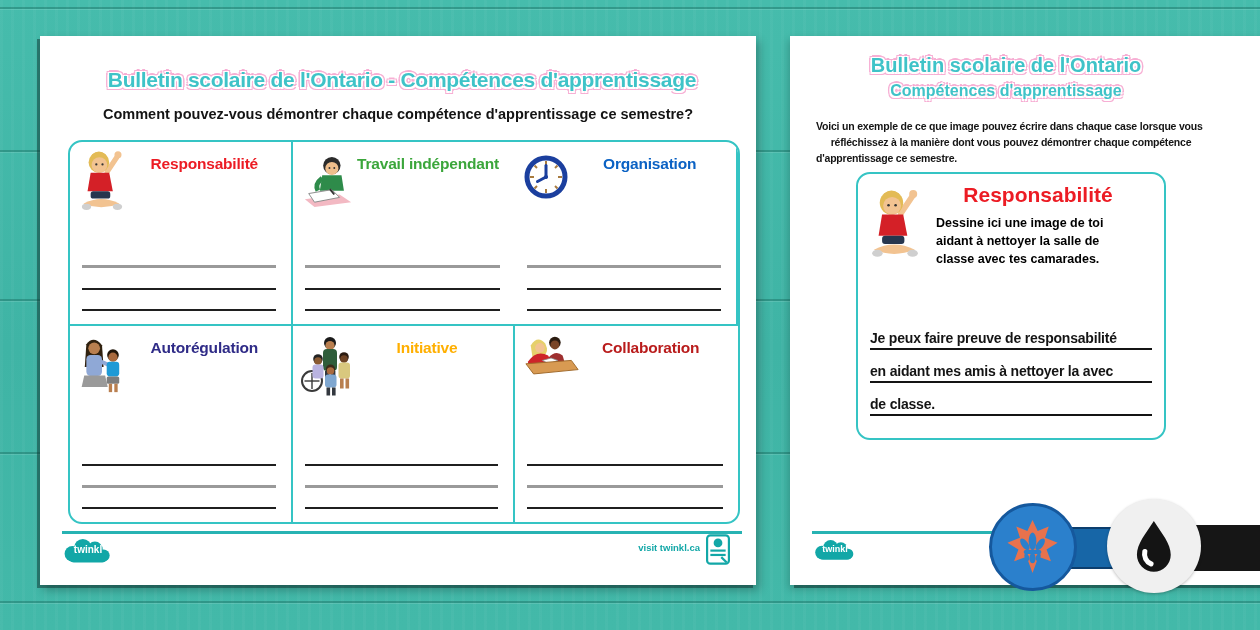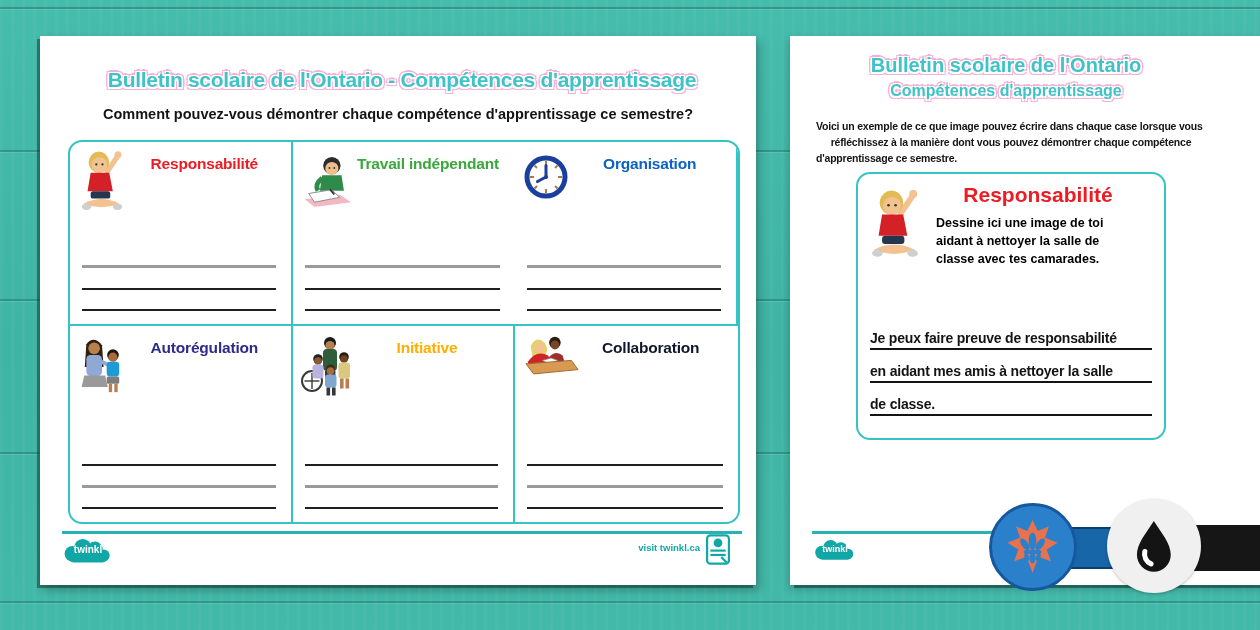--- a/index.html
+++ b/index.html
@@ -244,21 +244,21 @@
             <circle cx="33" cy="9" r="6" fill="#2B1B10"></circle>
             <circle cx="33" cy="11.5" r="4.6" fill="#7A4526"></circle>
             <path d="M26 25 q8 -9 15 -2.5 l2.5 8.5 -17.5 2.5 z" fill="#9E2F2F"></path>
             <path d="M8 12 q7 -11 15 -2 q4.5 9 -2 13 l-11 2.5 z" fill="#E6D06B"></path>
             <circle cx="17.5" cy="14.5" r="5" fill="#F2C391"></circle>
             <path d="M5 29 q9 -13 21 -6.5 l4.5 8.5 -24 4.5 z" fill="#CE2429"></path>
             <path d="M20 27.5 l9 -2.5 7 2.5 -9 3.5 z" fill="#ffffff" stroke="#888888" stroke-width="0.8"></path>
             <path d="M3 31 L50 27.5 L57 37 L11 41.5 Z" fill="#D89A52" stroke="#A06A2C" stroke-width="1"></path>
           </svg>
         </div>
-        <div class="cell-label" style="color: #0f172a;">Collaboration</div>
+        <div class="cell-label" style="color: #b91c1c;">Collaboration</div>
         <div class="wline b lp1"></div>
         <div class="wline g lp2"></div>
         <div class="wline b lp3"></div>
       </div>
     </div>
 
     <div class="rule" id="left-rule"></div>
     <div class="cloud" id="left-cloud">
       <svg viewBox="0 0 60 32">
         <g fill="#12A7A7">
@@ -306,21 +306,21 @@
           <path d="M5 53 q17 -9 35 0 q-18 7 -35 0 z" fill="#F2C391"></path>
           <ellipse cx="8" cy="56" rx="4.5" ry="3" fill="#CFCFCF"></ellipse>
           <ellipse cx="38" cy="56" rx="4.5" ry="3" fill="#CFCFCF"></ellipse>
         </svg>
       </div>
       <div id="example-heading" style="color: rgb(236, 28, 36);">Responsabilité</div>
       <div class="prompt-line" id="prompt-1">Dessine ici une image de toi</div>
       <div class="prompt-line" id="prompt-2">aidant à nettoyer la salle de</div>
       <div class="prompt-line" id="prompt-3">classe avec tes camarades.</div>
       <div class="ans" id="ans-1">Je peux faire preuve de responsabilité</div>
-      <div class="ans" id="ans-2">en aidant mes amis à nettoyer la salle</div>
+      <div class="ans" id="ans-2">en aidant mes amis à nettoyer la avec</div>
       <div class="ans" id="ans-3">de classe.</div>
     </div>
 
     <div class="rule" id="right-rule"></div>
     <div class="cloud" id="right-cloud">
       <svg viewBox="0 0 60 32">
         <g fill="#12A7A7">
           <circle cx="12" cy="18" r="9"></circle>
             <circle cx="24" cy="11" r="10"></circle>
           <circle cx="38" cy="13" r="9"></circle>

